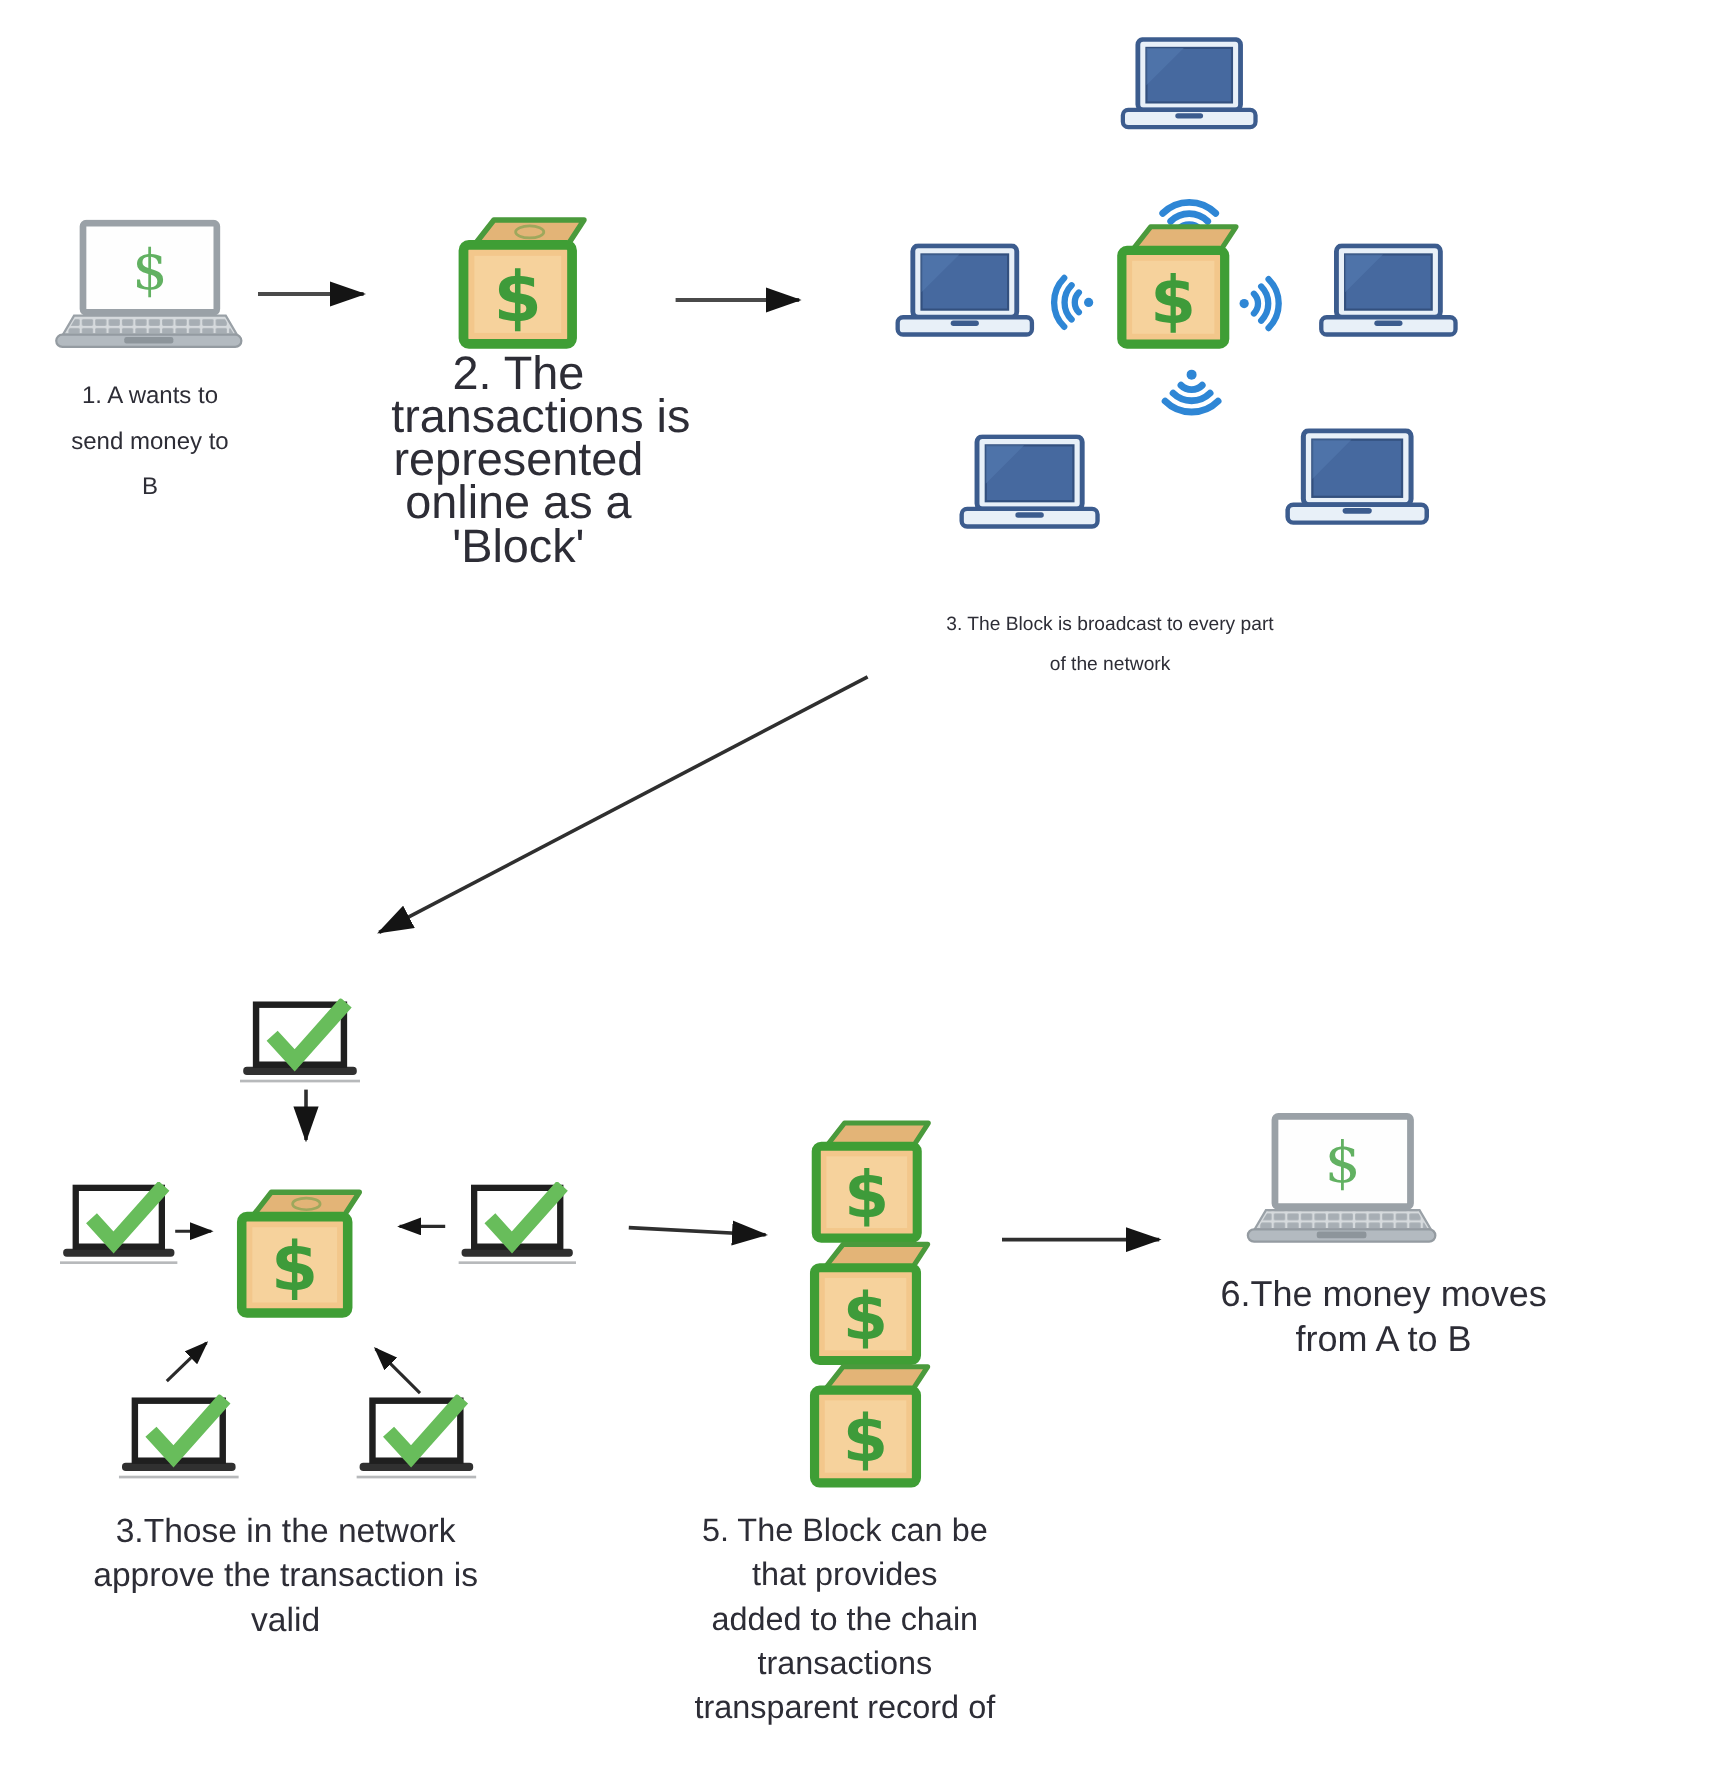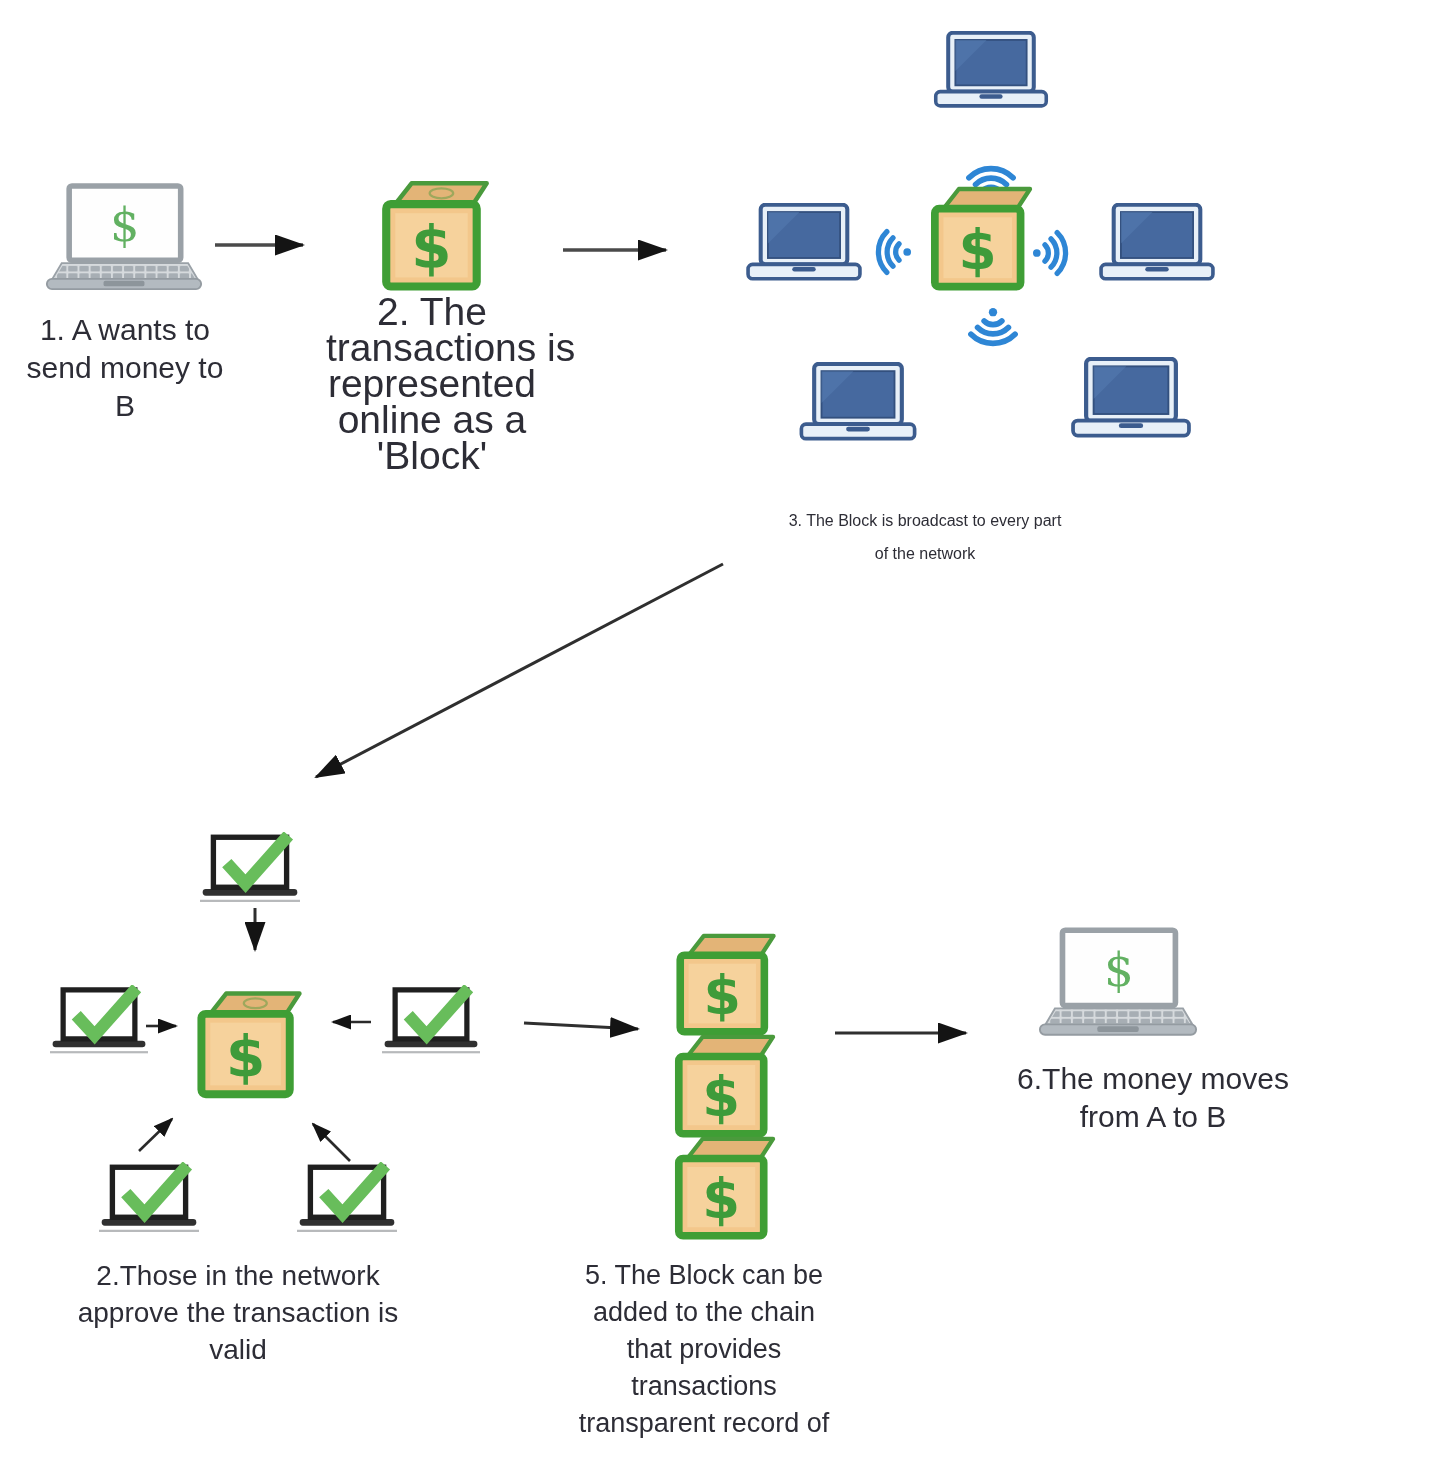--- a/index.html
+++ b/index.html
@@ -255,49 +255,49 @@
       </defs>
       <rect x="26" y="3" width="120" height="80" rx="3" fill="#fefefe" stroke="#9aa1a7" stroke-width="6"></rect>
       <text x="86" y="45" font-size="50" fill="#62b162" text-anchor="middle" dominant-baseline="central" font-family="DejaVu Serif, serif">$</text>
       <polygon points="18,86 154,86 164,103 8,103" fill="#d6dadd" stroke="#9aa1a7" stroke-width="2"></polygon>
       <polygon points="20,87 152,87 161,102 11,102" fill="url(#keys-b)"></polygon>
       <rect x="2" y="103" width="166" height="11" rx="5.5" fill="#b3bac0" stroke="#949ba1" stroke-width="2"></rect>
       <rect x="63" y="105" width="44" height="6" rx="2" fill="#8d959b"></rect>
     </svg>
   </div>
 
-  <div class="cap" style="left:15px;top:311px;width:220px;font-size:30px;line-height:38px">
+  <div class="cap" style="left:15px;top:311px;width:220px;font-size:20px;line-height:38px">
     <div>1. A wants to</div>
     <div>send money to</div>
     <div>B</div>
   </div>
 
   <div class="cap" style="left:326px;top:294px;width:212px;font-size:39px;line-height:36px">
     <div>2. The</div>
     <div>transactions is</div>
     <div>represented</div>
     <div>online as a</div>
     <div>'Block'</div>
   </div>
 
   <div class="cap" style="left:655px;top:504px;width:540px;font-size:16px;line-height:33px">
     <div>3. The Block is broadcast to every part</div>
     <div>of the network</div>
   </div>
 
   <div class="cap" style="left:38px;top:1257px;width:400px;font-size:28px;line-height:37px">
-    <div>2.Those in the network</div>
+    <div>3.Those in the network</div>
     <div>approve the transaction is</div>
     <div>valid</div>
   </div>
 
   <div class="cap" style="left:554px;top:1257px;width:300px;font-size:27px;line-height:37px">
     <div>5. The Block can be</div>
+    <div>that provides</div>
     <div>added to the chain</div>
-    <div>that provides</div>
     <div>transactions</div>
     <div>transparent record of</div>
   </div>
 
   <div class="cap" style="left:1000px;top:1060px;width:306px;font-size:30px;line-height:38px">
     <div>6.The money moves</div>
     <div>from A to B</div>
   </div>
 
 </div>

